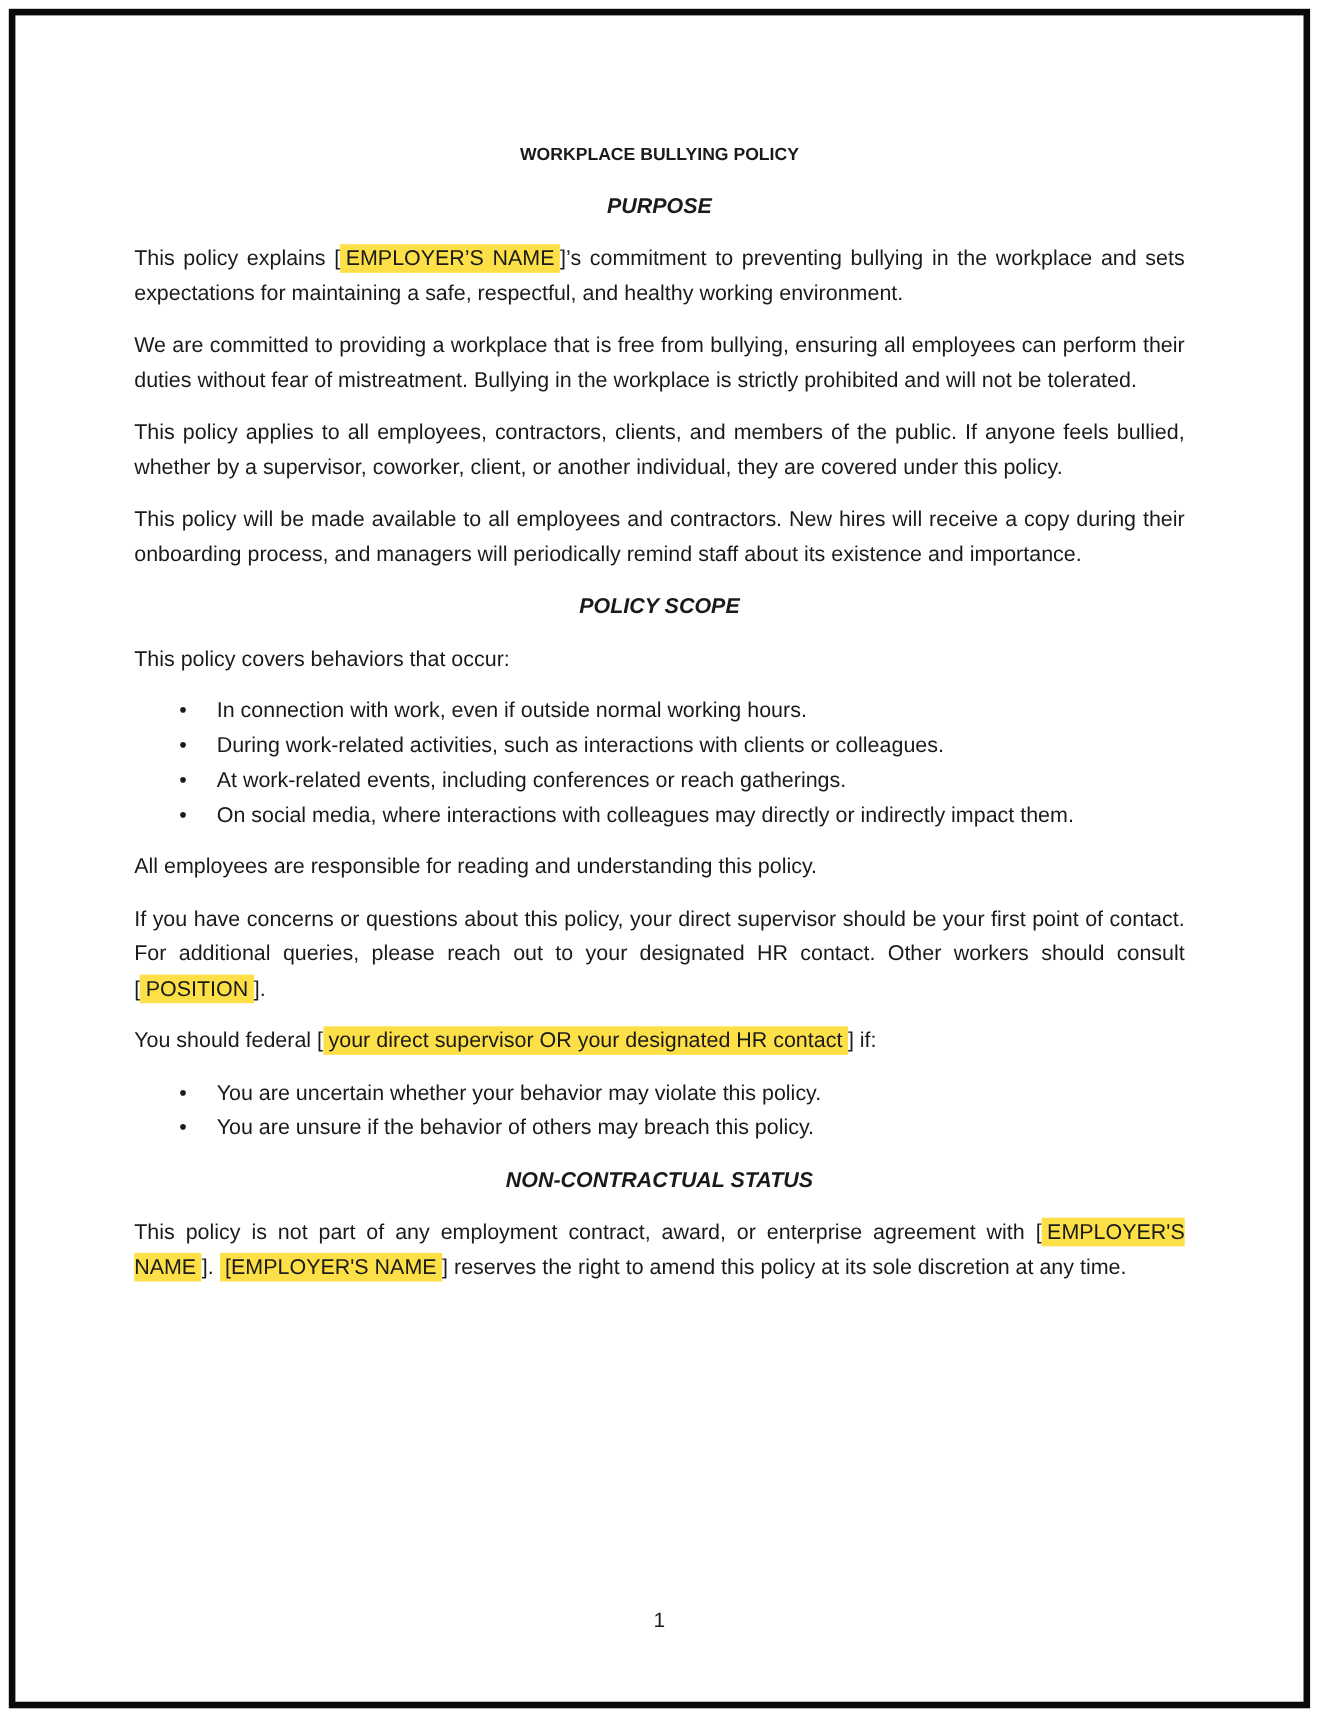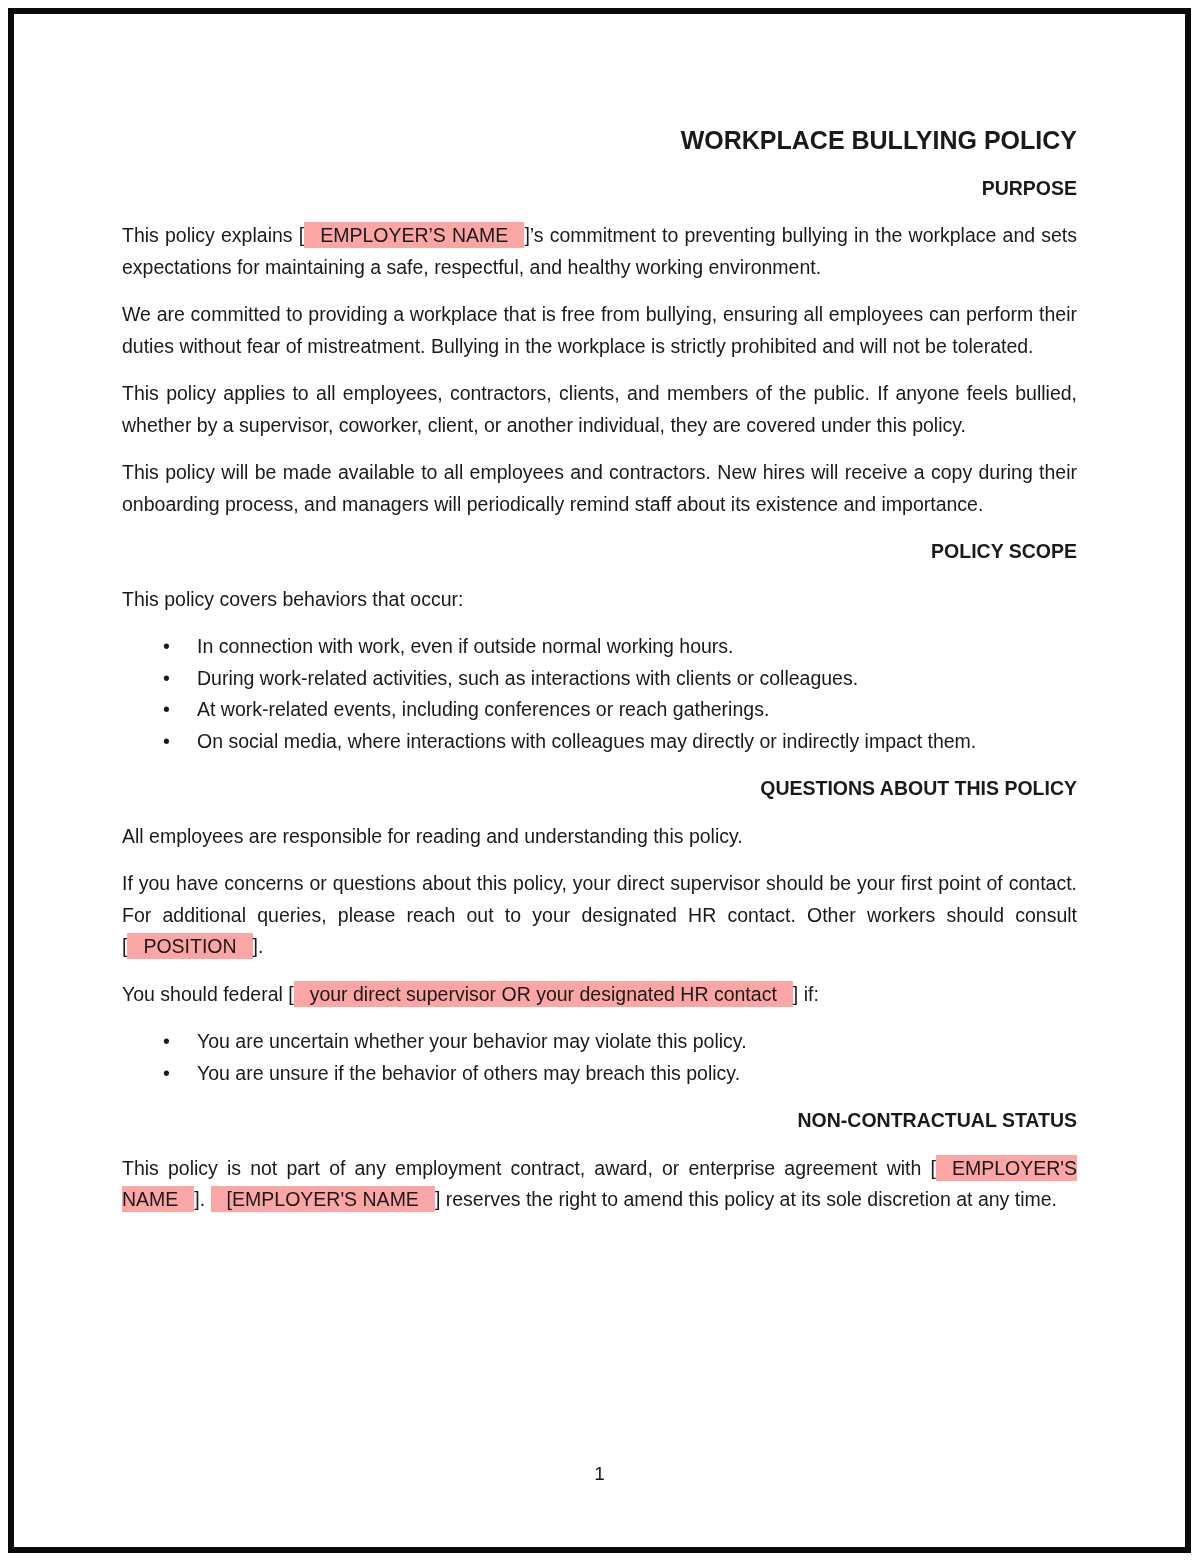--- a/index.html
+++ b/index.html
@@ -28,31 +28,32 @@
     position: relative;
     width: 100%;
     height: 100%;
     box-sizing: border-box;
     padding: 111px 108px 0 108px;
     font-size: 19.5px;
     line-height: 31.5px;
   }
   .doc-title {
     margin: 0 0 16px 0;
-    font-size: 25px;
+    font-size: 16px;
     line-height: 31.5px;
     font-weight: 700;
-    text-align: right;
+    text-align: center;
   }
   .heading {
     margin: 0 0 16px 0;
     font-size: 19.5px;
     line-height: 31.5px;
     font-weight: 700;
-    text-align: right;
+    text-align: center;
+    font-style: italic;
   }
   p.para {
     margin: 0 0 16px 0;
     text-align: justify;
   }
   ul.bullets {
     margin: 0 0 16px 0;
     padding: 0;
     list-style: none;
   }
@@ -60,23 +61,23 @@
     position: relative;
     padding-left: 75px;
     text-align: left;
   }
   ul.bullets .bullet {
     position: absolute;
     left: 41px;
     top: 0;
   }
   mark.hl {
-    background: #fca5a5;
+    background: #fde047;
     color: inherit;
-    padding: 2px 16px;
+    padding: 2px 5px;
   }
   .page-number {
     position: absolute;
     left: 0;
     right: 0;
     top: 1448px;
     text-align: center;
     font-size: 19px;
     line-height: 24px;
   }
@@ -104,21 +105,20 @@
 
     <p class="para">This policy covers behaviors that occur:</p>
 
     <ul class="bullets">
       <li><span class="bullet">•</span><span>In connection with work, even if outside normal working hours.</span></li>
       <li><span class="bullet">•</span><span>During work-related activities, such as interactions with clients or colleagues.</span></li>
       <li><span class="bullet">•</span><span>At work-related events, including conferences or reach gatherings.</span></li>
       <li><span class="bullet">•</span><span>On social media, where interactions with colleagues may directly or indirectly impact them.</span></li>
     </ul>
 
-    <h2 class="heading">QUESTIONS ABOUT THIS POLICY</h2>
 
     <p class="para">All employees are responsible for reading and understanding this policy.</p>
 
     <p class="para"><span>If you have concerns or questions about this policy, your direct supervisor should be your first point of contact. For additional queries, please reach out to your designated HR contact. Other workers should consult [</span><mark class="hl">POSITION</mark><span>].</span></p>
 
     <p class="para"><span>You should federal [</span><mark class="hl">your direct supervisor OR your designated HR contact</mark><span>] if:</span></p>
 
     <ul class="bullets">
       <li><span class="bullet">•</span><span>You are uncertain whether your behavior may violate this policy.</span></li>
       <li><span class="bullet">•</span><span>You are unsure if the behavior of others may breach this policy.</span></li>

